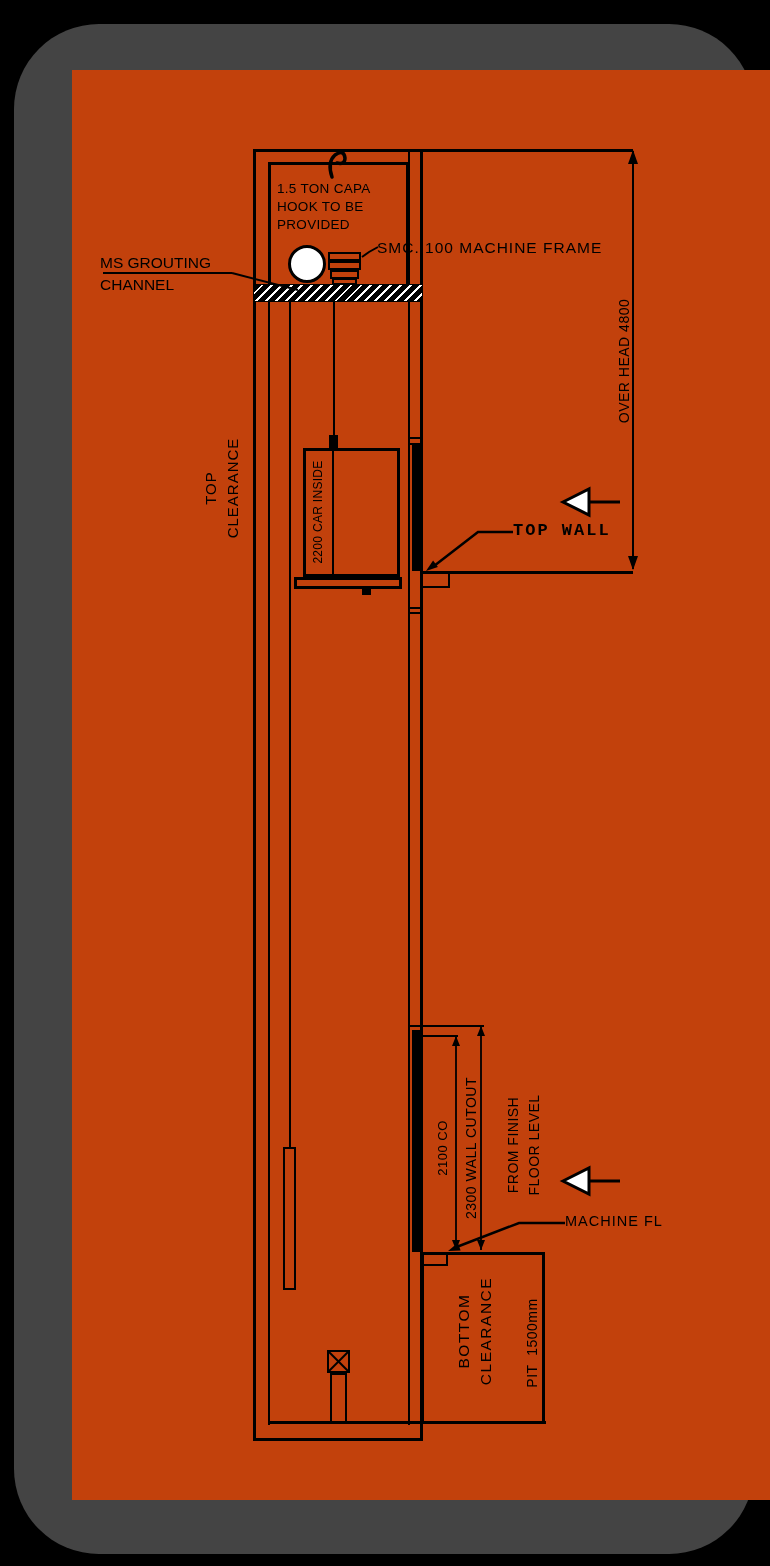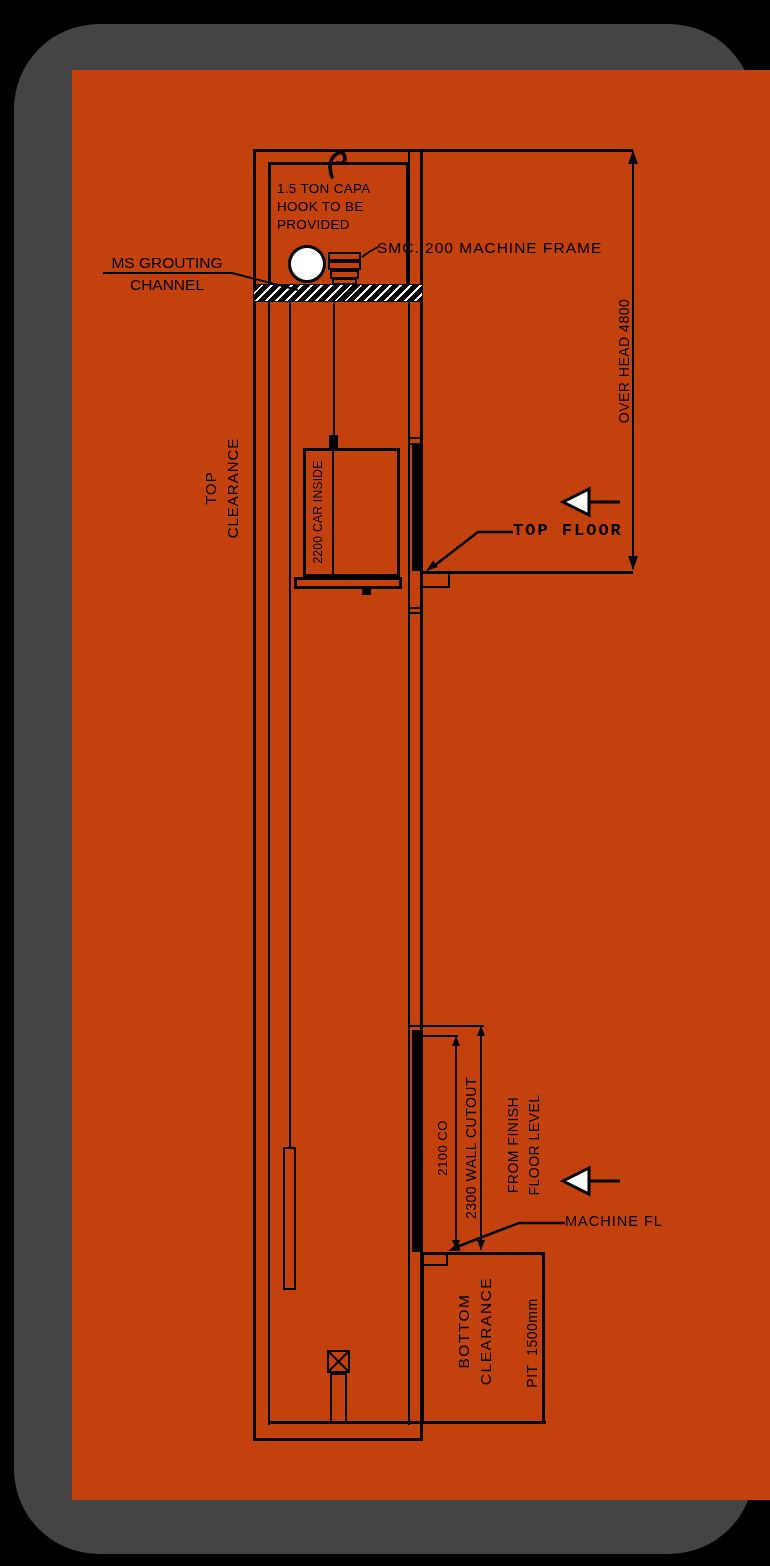--- a/index.html
+++ b/index.html
@@ -117,33 +117,33 @@
       <g>
         <line x1="257" y1="1282" x2="276" y2="1301" stroke="#000" stroke-width="2"></line>
         <line x1="276" y1="1282" x2="257" y2="1301" stroke="#000" stroke-width="2"></line>
       </g>
     </svg>
 
     <div class="t" style="left:205px;top:110px;width:120px;font-size:13.5px;line-height:18px;letter-spacing:.3px;white-space:pre-line;">1.5 TON CAPA
 HOOK TO BE
 PROVIDED</div>
 
-    <div class="t" style="left:305px;top:168px;font-size:15.5px;letter-spacing:1px;">SMC. 200 MACHINE FRAME</div>
+    <div class="t" style="left:305px;top:168px;font-size:15.5px;letter-spacing:1px;">SMC. 100 MACHINE FRAME</div>
 
-    <div class="t" style="left:28px;top:182px;width:134px;font-size:15.5px;line-height:22px;text-align:center;white-space:pre-line;">MS GROUTING
+    <div class="t" style="left:28px;top:182px;width:134px;font-size:15.5px;line-height:22px;text-align:left;white-space:pre-line;">MS GROUTING
 CHANNEL</div>
 
     <div class="t rot" style="left:150px;top:418px;font-size:15px;line-height:22px;letter-spacing:1px;">TOP
 CLEARANCE</div>
 
     <div class="t rot" style="left:552px;top:291px;font-size:14px;letter-spacing:.5px;">OVER HEAD 4800</div>
 
     <div class="t rot" style="left:247px;top:442px;font-size:12px;letter-spacing:.3px;">2200 CAR INSIDE</div>
 
-    <div class="t cadfont" style="left:441px;top:450px;font-size:17px;letter-spacing:2px;">TOP FLOOR</div>
+    <div class="t cadfont" style="left:441px;top:450px;font-size:17px;letter-spacing:2px;">TOP WALL</div>
 
     <div class="t rot" style="left:371px;top:1078px;font-size:13px;letter-spacing:.5px;">2100 CO</div>
 
     <div class="t rot" style="left:399px;top:1078px;font-size:14px;letter-spacing:.5px;">2300 WALL CUTOUT</div>
 
     <div class="t rot" style="left:452px;top:1075px;font-size:14px;line-height:21px;letter-spacing:.5px;">FROM FINISH
 FLOOR LEVEL</div>
 
     <div class="t" style="left:493px;top:1142px;font-size:14.5px;letter-spacing:1px;">MACHINE FL</div>
 

